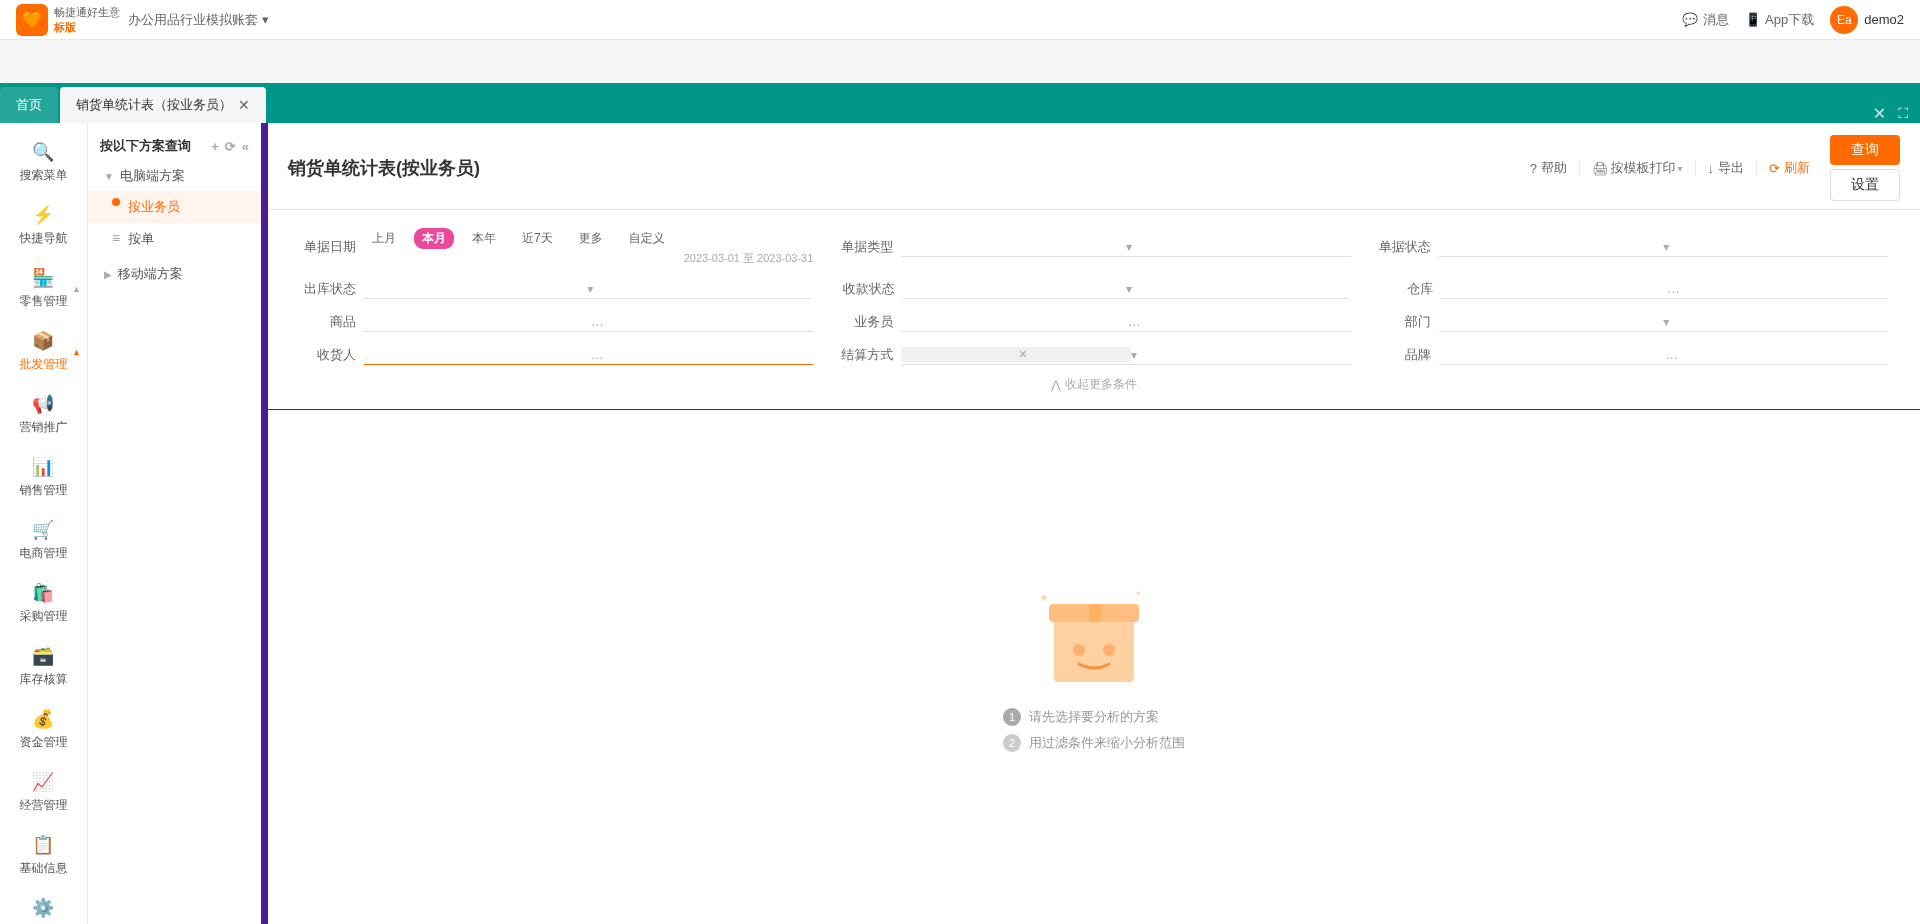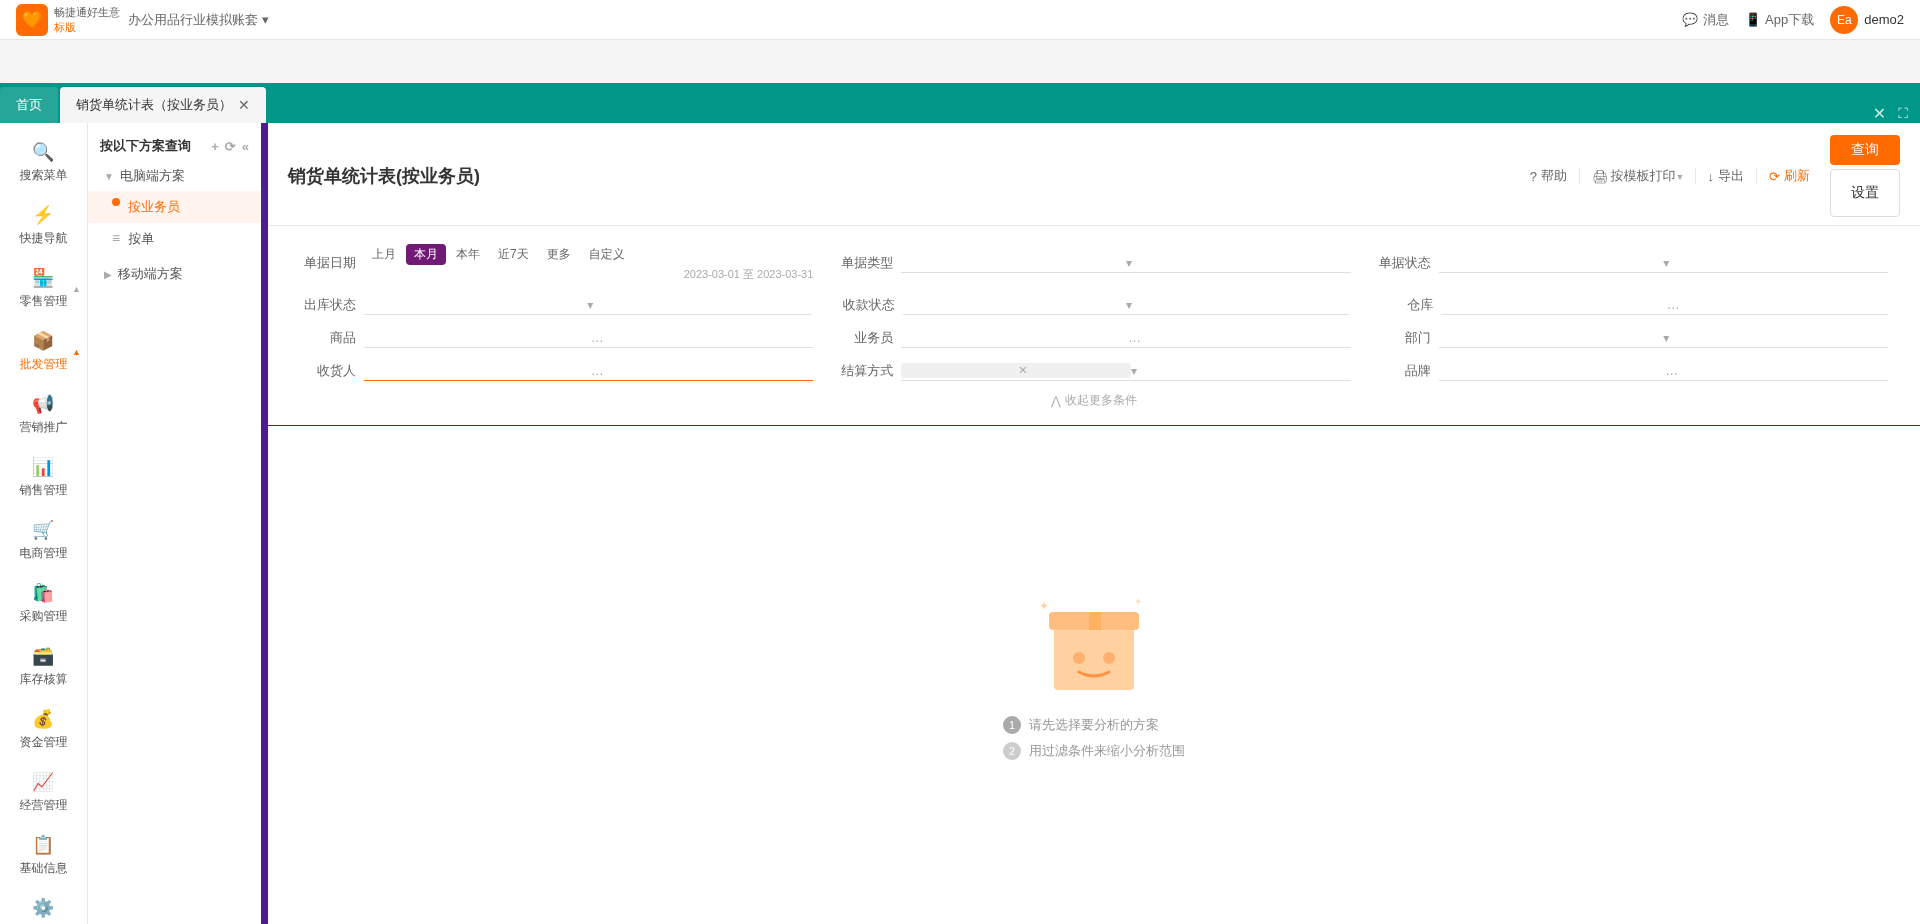--- a/index.html
+++ b/index.html
@@ -48,26 +48,26 @@
 
     
     .content-area { flex: 1; display: flex; flex-direction: column; overflow: hidden; background: #f5f5f5; }
     .content-header { background: #fff; padding: 12px 20px 8px 20px; border-bottom: 1px solid #e8e8e8; display: flex; align-items: center; justify-content: space-between; flex-shrink: 0; }
     .page-title { font-size: 18px; font-weight: bold; color: #333; }
     .header-actions { display: flex; align-items: center; gap: 12px; }
     .header-action-btn { display: flex; align-items: center; gap: 4px; font-size: 13px; color: #666; cursor: pointer; }
     .export-btn { display: flex; align-items: center; gap: 4px; font-size: 13px; color: #666; cursor: pointer; }
     .refresh-btn { display: flex; align-items: center; gap: 4px; font-size: 13px; color: #ff6b00; cursor: pointer; }
     .query-btn { background: #ff6b00; color: white; border: none; padding: 6px 20px; border-radius: 4px; cursor: pointer; font-size: 14px; }
-    .settings-btn { background: white; color: #333; border: 1px solid #ddd; padding: 14px 20px; border-radius: 4px; cursor: pointer; font-size: 14px; }
+    .settings-btn { background: white; color: #333; border: 1px solid #ddd; padding: 6px 20px; border-radius: 4px; cursor: pointer; font-size: 14px; }
 
     
     .filter-area { background: #fff; padding: 12px 20px; border-bottom: 1px solid #7f1d1d; flex-shrink: 0; }
     .date-btn { padding: 2px 8px; border-radius: 3px; font-size: 12px; cursor: pointer; border: none; background: transparent; color: #666; }
-    .date-btn.active { background: #701a75; color: white; border-radius: 4px; }
+    .date-btn.active { background: #ec4899; color: white; border-radius: 9px; font-weight: bold; }
     .dots-btn { color: #aaa; font-size: 14px; cursor: pointer; margin-left: 4px; }
     .filter-item { display: flex; align-items: center; padding: 6px 12px; border-bottom: 1px solid transparent; }
     .filter-item-label { font-size: 13px; color: #666; white-space: nowrap; min-width: 56px; text-align: right; margin-right: 8px; }
     .filter-item-input { flex: 1; display: flex; align-items: center; border-bottom: 1px solid #e0e0e0; padding: 2px 0; cursor: pointer; }
     .filter-item-input span { flex: 1; font-size: 13px; color: #aaa; }
     .collapse-btn { display: flex; align-items: center; justify-content: center; gap: 4px; color: #aaa; font-size: 12px; cursor: pointer; padding: 4px 0; width: 100%; }
 
     
     .main-content { flex: 1; overflow: auto; display: flex; flex-direction: column; align-items: center; justify-content: center; background: #fff; margin: 0; }
     .empty-state { display: flex; flex-direction: column; align-items: center; gap: 16px; }
@@ -84,21 +84,21 @@
   </style>
 </head>
 <body>
 
 <div class="top-bar">
   <div class="top-bar-left">
     <div class="logo-area">
       <div class="logo-icon">🧡</div>
       <div class="logo-text">
         <div>畅捷通好生意</div>
-        <div style="color:#ff6b00;font-weight:normal;">标版</div>
+        <div style="color:#ff6b00;font-weight:bold;">标版</div>
       </div>
     </div>
     <div class="breadcrumb-nav">
       <span>办公用品行业模拟账套</span>
       <span style="cursor:pointer;">▾</span>
     </div>
   </div>
   <div class="top-bar-right">
     <div class="msg-btn">
       <span>💬</span>
@@ -257,21 +257,21 @@
       </div>
     </div>
 
     <div class="filter-area">
 
       <div style="display:grid;grid-template-columns:1fr 1fr 1fr;gap:0;">
 
         <div class="filter-item">
           <span class="filter-item-label">单据日期</span>
           <div style="flex:1;display:flex;flex-direction:column;gap:2px;">
-            <div style="display:flex;align-items:flex-start;gap:2px;">
+            <div style="display:flex;align-items:flex-start;gap:10px;">
               <button class="date-btn">上月</button>
               <button class="date-btn active">本月</button>
               <button class="date-btn">本年</button>
               <button class="date-btn">近7天</button>
               <button class="date-btn">更多</button>
               <button class="date-btn">自定义</button>
             </div>
             <div style="font-size:11px;color:#aaa;text-align:right;">2023-03-01 至 2023-03-31</div>
           </div>
         </div>

